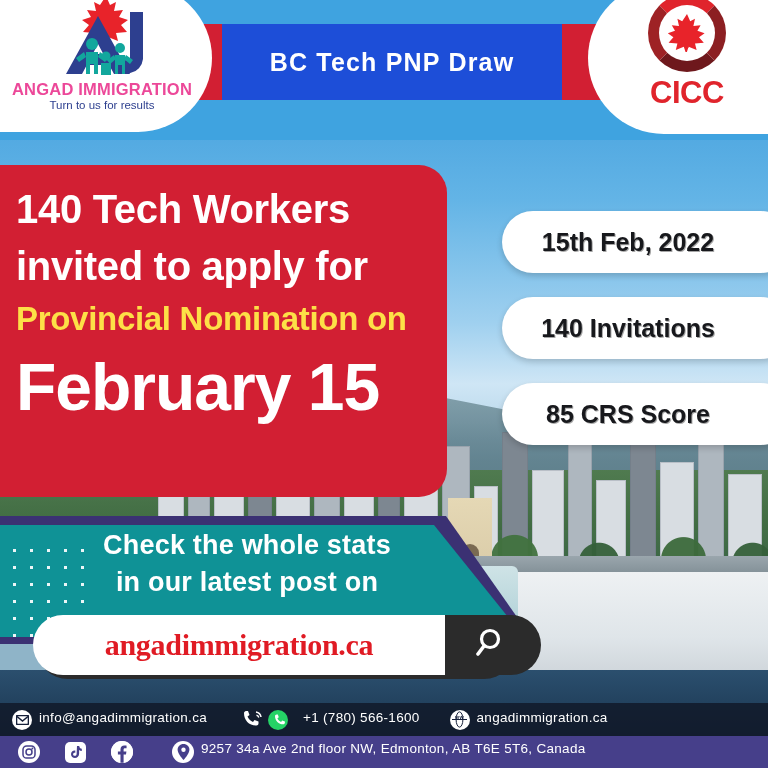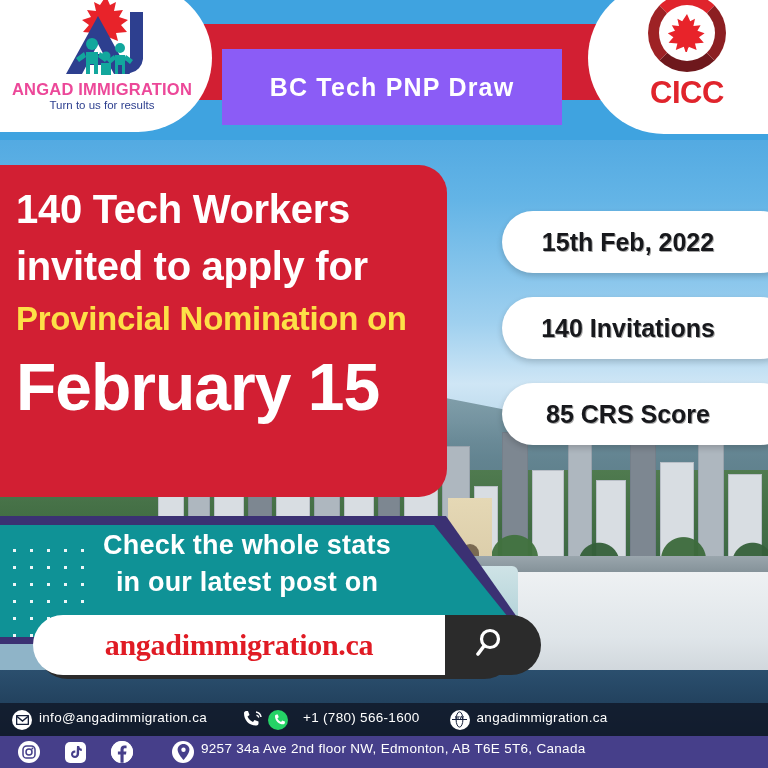--- a/index.html
+++ b/index.html
@@ -129,21 +129,21 @@
     border-top-color:#e0242c;border-right-color:#8c1f22;
     border-bottom-color:#6e181c;border-left-color:#9e2225;
     position:relative;box-sizing:border-box;
   }
   .cicc-text{
     font-size:31px;font-weight:bold;color:#e0242c;letter-spacing:-.5px;
     margin-top:3px;font-family:Liberation Sans, sans-serif;
   }
   .hdr-pill{
     position:absolute;left:222px;top:24px;width:340px;height:76px;
-    background:#8b5cf6;display:flex;align-items:center;justify-content:center;margin-top:25px;
+    background:#1d4ed8;display:flex;align-items:center;justify-content:center;
   }
   .hdr-pill-txt{
     color:#ffffff;font-size:25px;font-weight:bold;letter-spacing:1.2px;
     font-family:"Liberation Sans", sans-serif;
   }
 
   
   .red-block{
     position:absolute;left:0;top:165px;width:447px;height:332px;
     background:#d21f33;border-radius:0 28px 28px 0;

